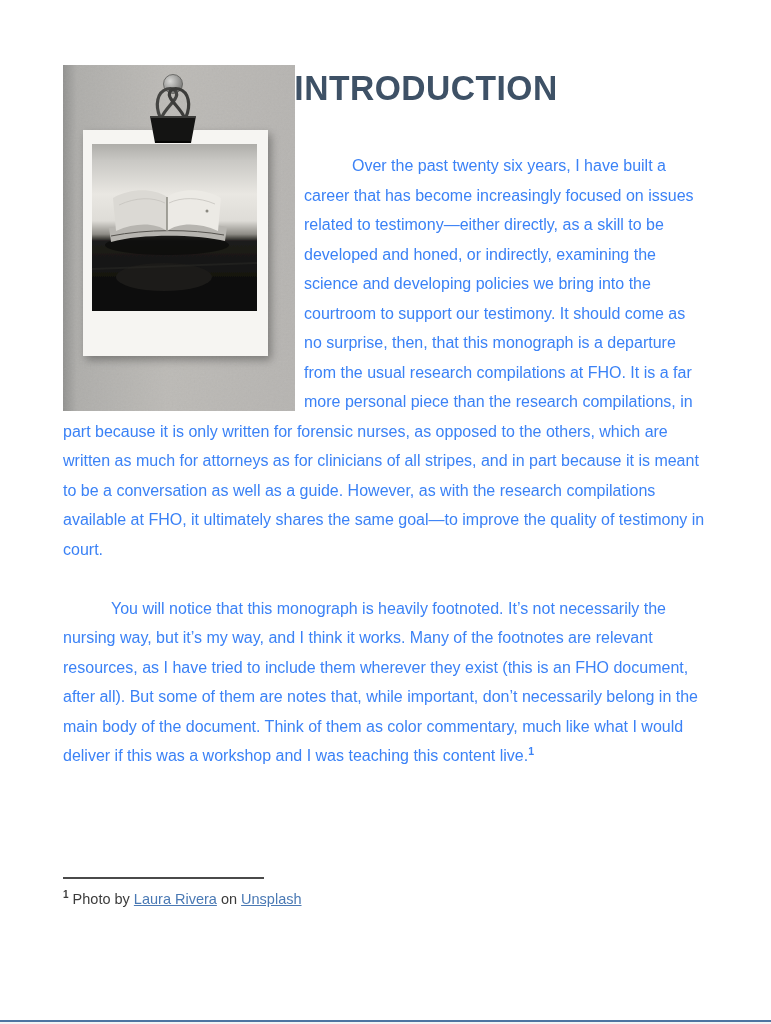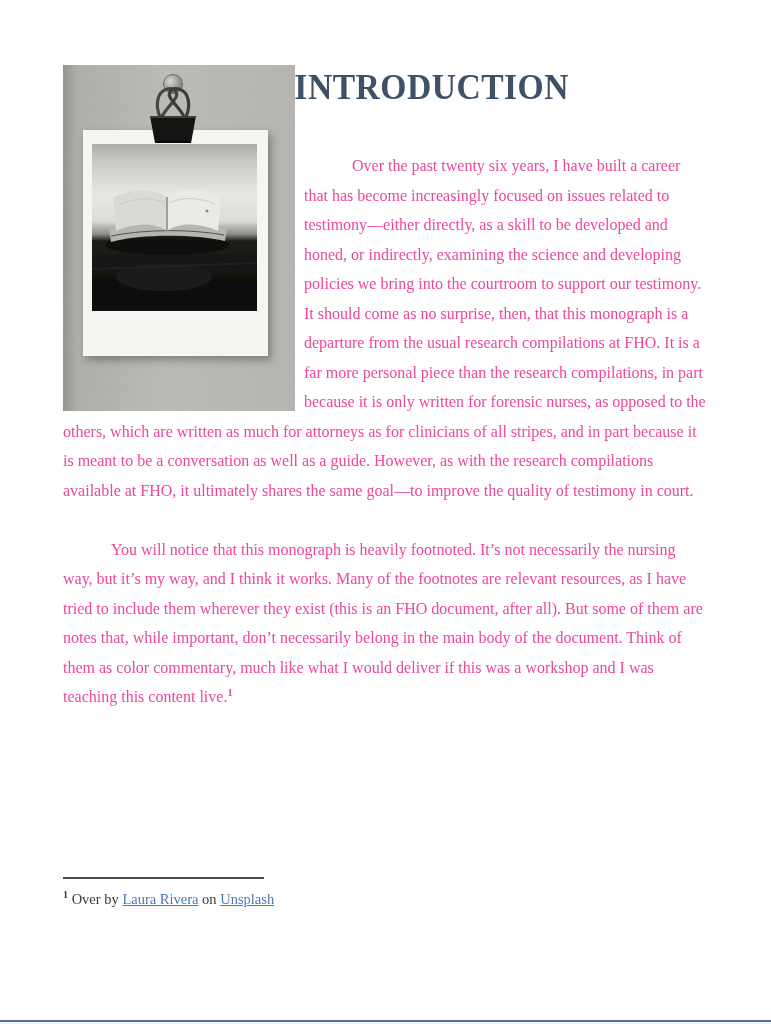--- a/index.html
+++ b/index.html
@@ -6,21 +6,21 @@
     margin: 0;
     padding: 0;
     background: #ffffff;
   }
   .page {
     position: relative;
     width: 771px;
     height: 1024px;
     background: #ffffff;
     overflow: hidden;
-    font-family: Liberation Serif, serif;
+    font-family: Liberation Sans, sans-serif;
   }
   .content {
     position: absolute;
     left: 63px;
     top: 65px;
     width: 644px;
   }
   .photo-float {
     float: left;
     width: 232px;
@@ -35,21 +35,21 @@
     font-weight: 700;
     color: #3e5166;
     letter-spacing: 0.5px;
     transform: scaleX(0.96);
     transform-origin: left center;
   }
   .body-para {
     margin: 0 0 29.5px 0;
     font-size: 16px;
     line-height: 29.5px;
-    color: #ec4899;
+    color: #3b82f6;
     text-indent: 48px;
   }
   .body-para sup.fn-ref {
     font-size: 10.5px;
     line-height: 0;
     vertical-align: super;
     font-weight: 700;
   }
   .footnote-area {
     position: absolute;
@@ -181,18 +181,18 @@
     <h1 class="page-title">INTRODUCTION</h1>
 
     <p class="body-para"><span>Over the past twenty six years, I have built a career that has become increasingly focused on issues related to testimony—either directly, as a skill to be developed and honed, or indirectly, examining the science and developing policies we bring into the courtroom to support our testimony. It should come as no surprise, then, that this monograph is a departure from the usual research compilations at FHO. It is a far more personal piece than the research compilations, in part because it is only written for forensic nurses, as opposed to the others, which are written as much for attorneys as for clinicians of all stripes, and in part because it is meant to be a conversation as well as a guide. However, as with the research compilations available at FHO, it ultimately shares the same goal—to improve the quality of testimony in court.</span></p>
 
     <p class="body-para"><span>You will notice that this monograph is heavily footnoted. It’s not necessarily the nursing way, but it’s my way, and I think it works. Many of the footnotes are relevant resources, as I have tried to include them wherever they exist (this is an FHO document, after all). But some of them are notes that, while important, don’t necessarily belong in the main body of the document. Think of them as color commentary, much like what I would deliver if this was a workshop and I was teaching this content live.</span><sup class="fn-ref">1</sup></p>
 
   </div>
 
   <div class="footnote-area">
     <div class="fn-separator"></div>
-    <div class="fn-text"><sup class="fn-marker">1</sup><span> Over by </span><a class="fn-link">Laura Rivera</a><span> on </span><a class="fn-link">Unsplash</a></div>
+    <div class="fn-text"><sup class="fn-marker">1</sup><span> Photo by </span><a class="fn-link">Laura Rivera</a><span> on </span><a class="fn-link">Unsplash</a></div>
   </div>
 
   <div class="page-edge-below"></div>
   <div class="page-edge-line"></div>
 </div>
 
 </body></html>

